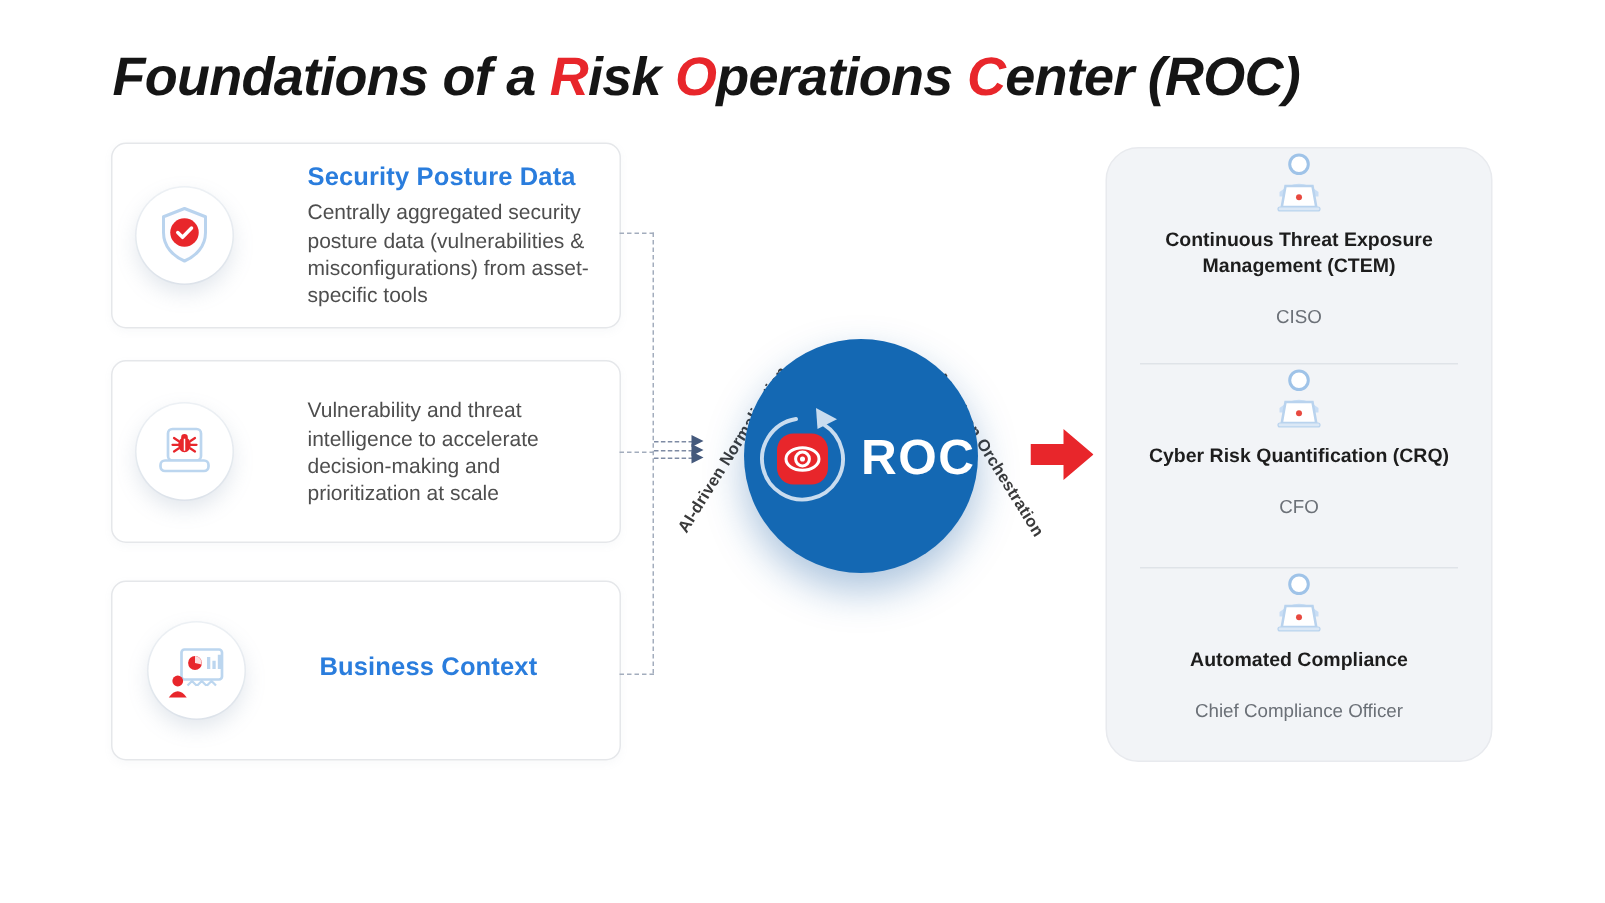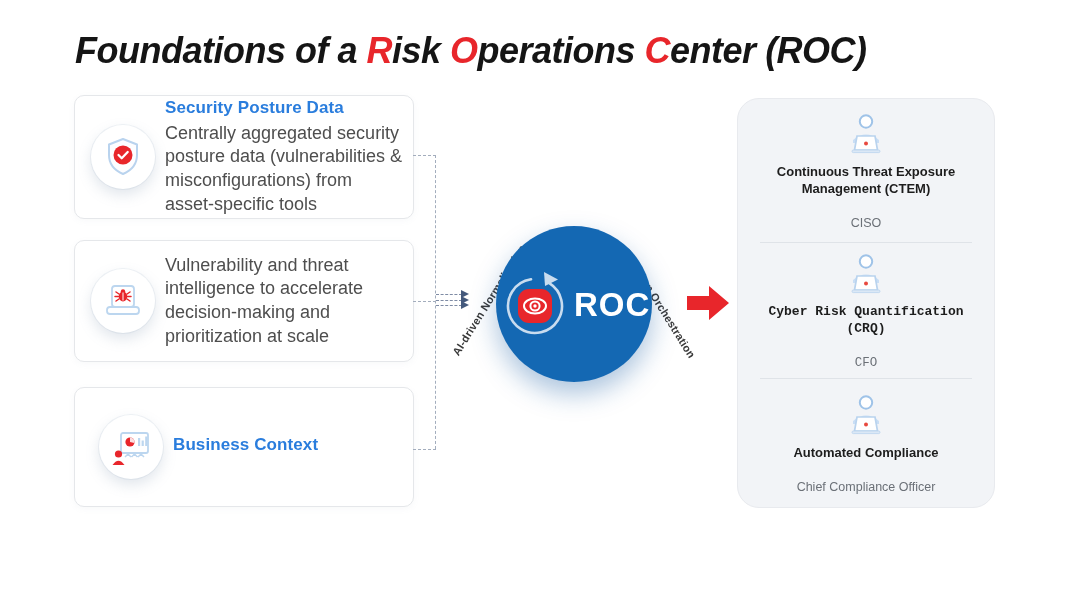--- a/index.html
+++ b/index.html
@@ -5,28 +5,28 @@
   * { margin:0; padding:0; box-sizing:border-box; }
   html,body { background:#fff; }
   body { font-family:"Liberation Sans", sans-serif; }
   .canvas { position:relative; width:1070px; height:602px; background:#fff; overflow:hidden; }
 
   
   .page-title { position:absolute; left:75px; top:30px; font-size:36px; font-weight:800; color:#151515; letter-spacing:-0.5px; white-space:nowrap;font-style:italic; }
   .page-title .red { color:#e8262b; }
 
   
-  .card { position:absolute; left:74px; width:340px; background:#fff; border:1px solid #e5e7ea; border-radius:10px; box-shadow:0 2px 6px rgba(140,150,170,.06); display:flex; align-items:center; padding:12px 8px 12px 16px; }
+  .card { position:absolute; left:74px; width:340px; background:#fff; border:1px solid #e5e7ea; border-radius:10px; box-shadow:0 2px 6px rgba(140,150,170,.06); display:flex; align-items:center; padding:12px 8px 12px 16px;gap:40px; }
   .card-1 { top:95px;  height:124px; }
   .card-2 { top:240px; height:122px; }
   .card-3 { top:387px; height:120px;padding-left:24px; }
   .icon-circle { flex:0 0 64px; width:64px; height:64px; border-radius:50%; background:#fff; box-shadow:0 6px 14px rgba(120,140,170,.22), 0 0 0 1px rgba(200,210,225,.25); display:flex; align-items:center; justify-content:center; margin-right:10px; }
   .card-text { flex:1; }
   .card-title { font-size:17px; font-weight:700; color:#2a7ddd; margin-bottom:4px; letter-spacing:.1px; }
-  .card-desc { font-size:18px; line-height:1.32; color:#4e4e4e; max-width:248px; }
+  .card-desc { font-size:14px; line-height:1.32; color:#4e4e4e; max-width:248px; }
 
   
   .conn-h { position:absolute; border-top:1.5px dashed #a3adbd; height:0; }
   .conn-v { position:absolute; border-left:1.5px dashed #a3adbd; width:0; }
   .conn-card1 { left:413px; top:155px; width:23px; }
   .conn-card2 { left:413px; top:301px; width:23px; }
   .conn-card3 { left:413px; top:449px; width:23px; }
   .conn-vert  { left:435px; top:155px; height:294px; }
   .conv-line  { position:absolute; border-top:1.5px dashed #7e8ba4; height:0; left:436px; width:26px; }
   .conv-1 { top:294px; } .conv-2 { top:299.5px; } .conv-3 { top:305px; }
@@ -40,22 +40,22 @@
   
   .flow-label { position:absolute; width:160px; text-align:center; font-size:11px; font-weight:600; color:#3a3a3a; letter-spacing:.2px; white-space:nowrap; }
   .flow-left  { left:409px; top:294px; transform:rotate(-58deg); }
   .flow-right { left:579px; top:297px; transform:rotate(58deg); }
 
   
   .red-arrow { position:absolute; left:687px; top:284px; }
 
   
   .outcomes-panel { position:absolute; left:737px; top:98px; width:258px; height:410px; background:#f2f4f7; border:1px solid #e8eaee; border-radius:22px; display:flex; flex-direction:column; }
-  .outcome-item { display:flex; flex-direction:column; align-items:center; justify-content:center; text-align:center; padding:0 12px; }
-  .oi-1 { height:143px; } .oi-2 { height:136px;font-family:Liberation Mono, monospace; } .oi-3 { height:128px; }
+  .outcome-item { display:flex; flex-direction:column; align-items:center; justify-content:flex-start; text-align:center; padding:0 12px; }
+  .oi-1 { height:143px; } .oi-2 { height:136px; } .oi-3 { height:128px; }
   .outcome-icon { margin-bottom:7px; }
   .outcome-title { font-size:13px; font-weight:700; color:#1d1d1d; line-height:1.3; }
   .outcome-role { font-size:12.5px; color:#6b7077; margin-top:18px; }
   .panel-divider { height:1px; background:#dfe3e8; margin:0 22px; }
 </style>
 </head>
 <body>
 
 <div class="canvas">
 

